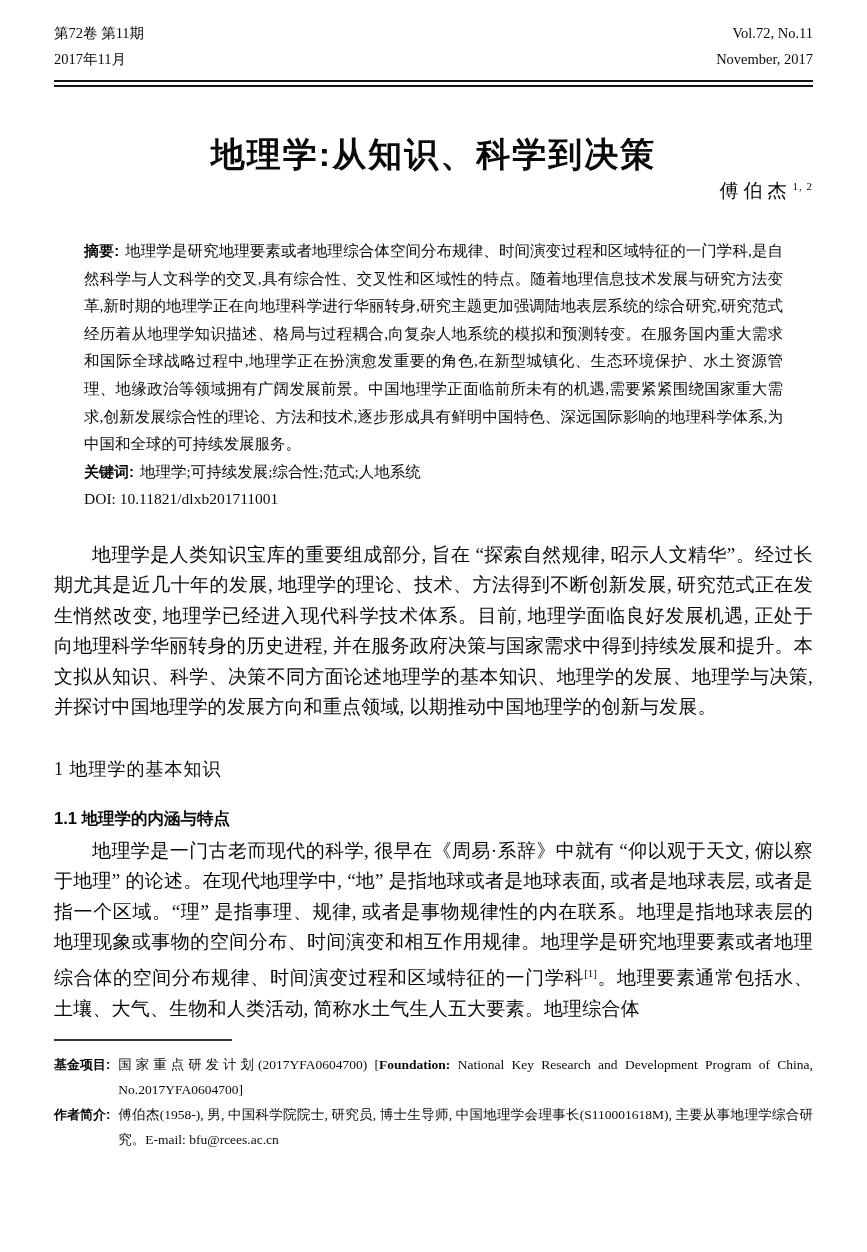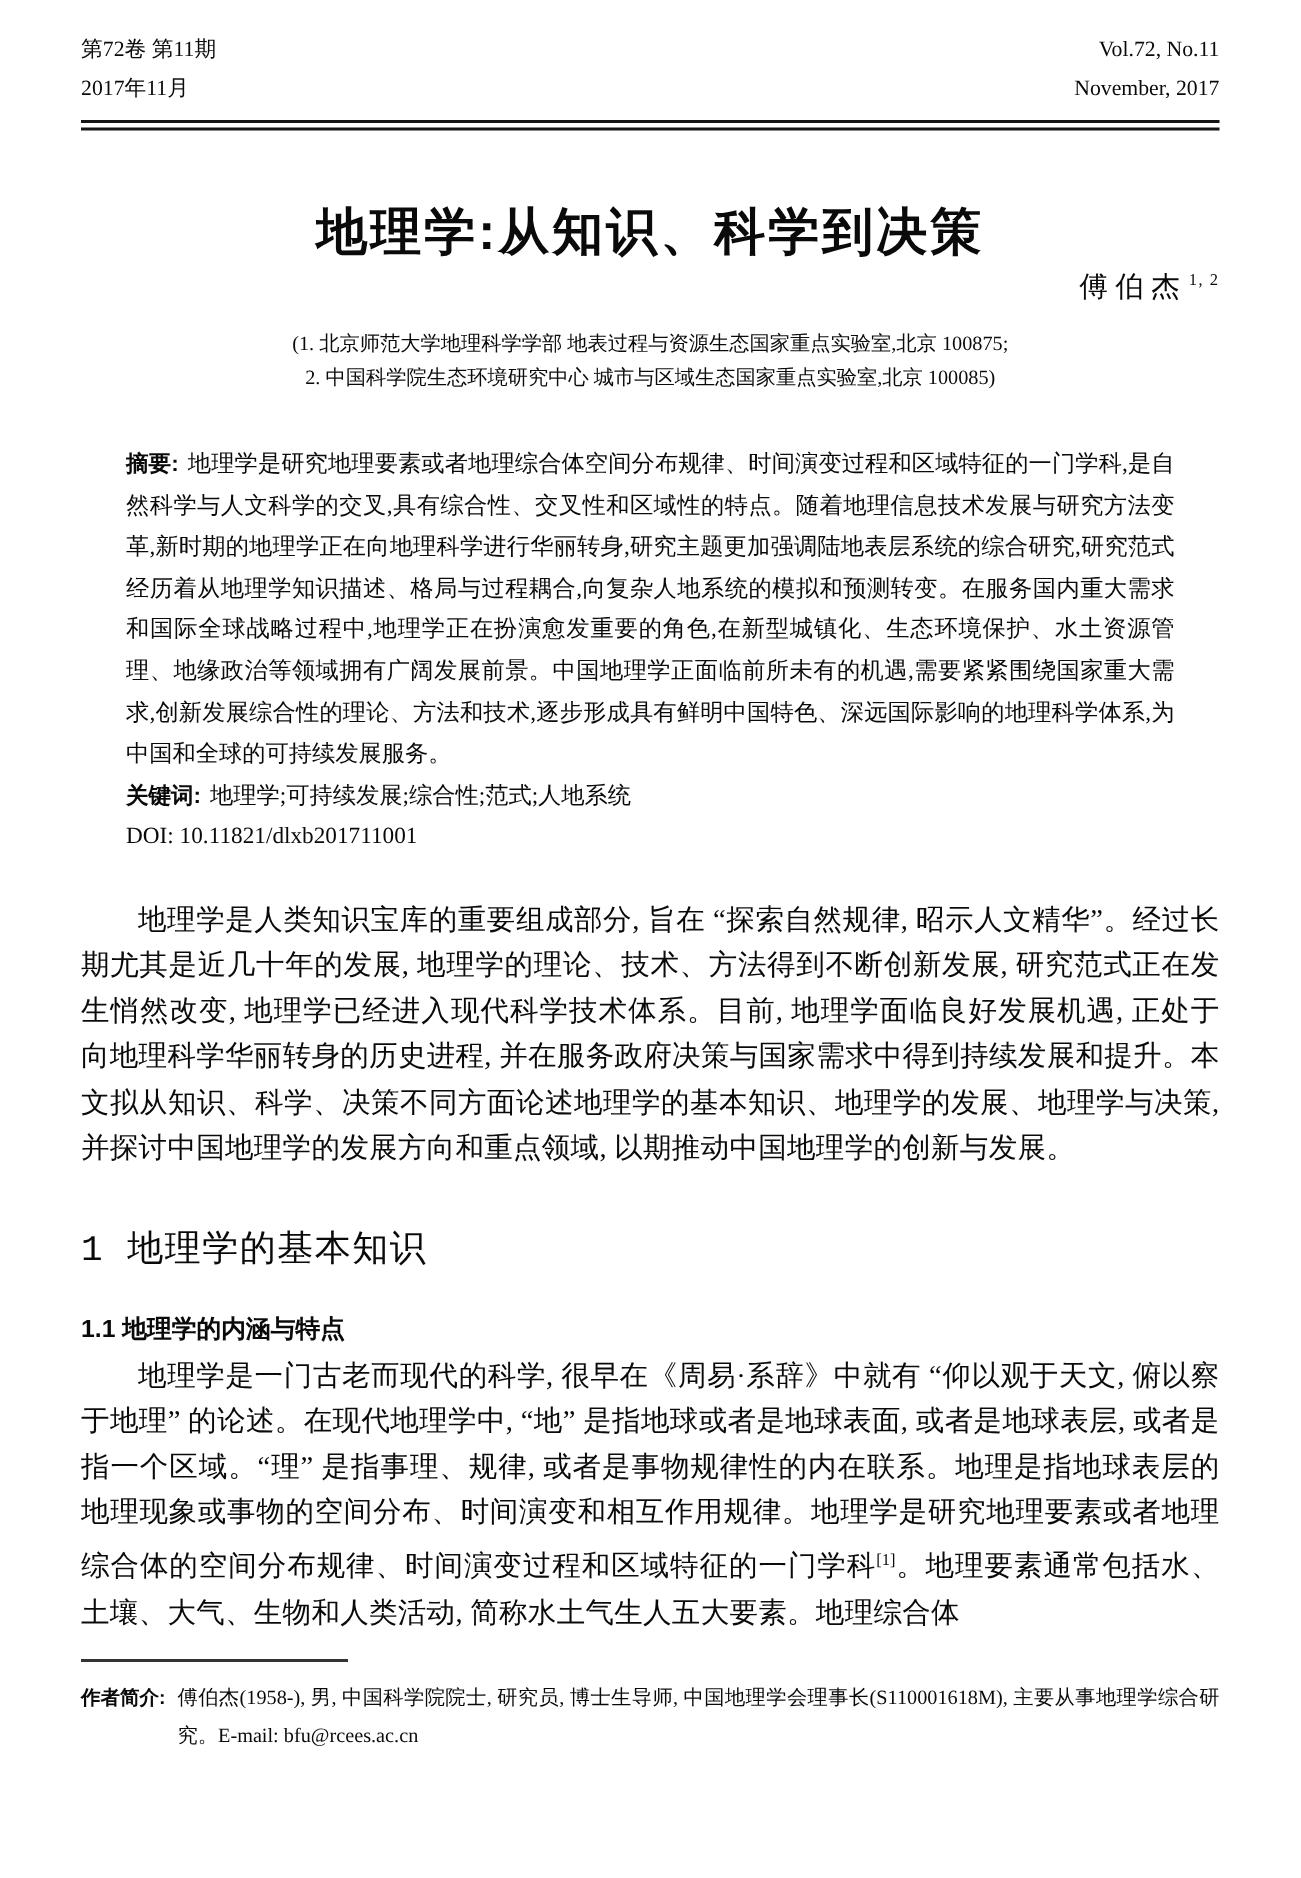--- a/index.html
+++ b/index.html
@@ -39,21 +39,21 @@
   .abstract { margin: 33px 30px 0 30px; font-size: 15.5px; line-height: 27.6px; text-align: justify; }
   .abstract p { margin: 0; }
   .abs-label { margin-right: 6px; font-size: 15px; }
   .abs-doi { text-align: left; }
 
   
   .body-para { font-size: 19px; line-height: 30.5px; text-align: justify; text-indent: 2em; letter-spacing: 0.2px; }
   .para-intro { margin: 27px 0 0 0; }
   .para-body { margin: 6px 0 0 0; }
   .body-para sup.ref { font-size: 11px; letter-spacing: 0; }
-  .section-title { font-size: 24px; font-weight: normal; margin: 34px 0 0 0; letter-spacing: 1px; font-family: Liberation Mono, monospace; }
+  .section-title { font-size: 18px; font-weight: normal; margin: 34px 0 0 0; letter-spacing: 1px; }
   .subsection-title { font-family: "Liberation Sans", "DejaVu Sans", sans-serif; font-weight: bold; font-size: 16.5px; margin: 27px 0 0 0; }
 
   
   .footnote-rule { margin-top: 15px; width: 178px; border-top: 2px solid #333; }
   .footnotes { margin-top: 11px; font-size: 13.5px; line-height: 25px; }
   .fn-row { display: flex; align-items: flex-start; }
   .fn-label { flex: 0 0 auto; margin-right: 8px; font-size: 13px; white-space: nowrap; }
   .fn-content { flex: 1; text-align: justify; }
 </style>
 </head>
@@ -70,38 +70,38 @@
       <div>Vol.72, No.11</div>
       <div>November, 2017</div>
     </div>
   </header>
   <div class="double-rule"></div>
 
   <h1 class="title">地理学:从知识、科学到决策</h1>
   <div class="author-line">
     <span>傅伯杰</span><sup>1, 2</sup>
   </div>
-  <div class="affiliations">
-    <div>(1. 北京师范大学地理科学学部 地表过程与资源生态国家重点实验室,北京 100875;</div>
-    <div>2. 中国科学院生态环境研究中心 城市与区域生态国家重点实验室,北京 100085)</div>
-  </div>
 
   <div class="abstract">
     <p><span class="hei abs-label">摘要:</span><span>地理学是研究地理要素或者地理综合体空间分布规律、时间演变过程和区域特征的一门学科,是自然科学与人文科学的交叉,具有综合性、交叉性和区域性的特点。随着地理信息技术发展与研究方法变革,新时期的地理学正在向地理科学进行华丽转身,研究主题更加强调陆地表层系统的综合研究,研究范式经历着从地理学知识描述、格局与过程耦合,向复杂人地系统的模拟和预测转变。在服务国内重大需求和国际全球战略过程中,地理学正在扮演愈发重要的角色,在新型城镇化、生态环境保护、水土资源管理、地缘政治等领域拥有广阔发展前景。中国地理学正面临前所未有的机遇,需要紧紧围绕国家重大需求,创新发展综合性的理论、方法和技术,逐步形成具有鲜明中国特色、深远国际影响的地理科学体系,为中国和全球的可持续发展服务。</span></p>
     <p><span class="hei abs-label">关键词:</span><span>地理学;可持续发展;综合性;范式;人地系统</span></p>
     <p class="abs-doi">DOI: 10.11821/dlxb201711001</p>
   </div>
 
   <p class="body-para para-intro">地理学是人类知识宝库的重要组成部分, 旨在 “探索自然规律, 昭示人文精华”。经过长期尤其是近几十年的发展, 地理学的理论、技术、方法得到不断创新发展, 研究范式正在发生悄然改变, 地理学已经进入现代科学技术体系。目前, 地理学面临良好发展机遇, 正处于向地理科学华丽转身的历史进程, 并在服务政府决策与国家需求中得到持续发展和提升。本文拟从知识、科学、决策不同方面论述地理学的基本知识、地理学的发展、地理学与决策, 并探讨中国地理学的发展方向和重点领域, 以期推动中国地理学的创新与发展。</p>
 
   <h2 class="section-title">1  地理学的基本知识</h2>
   <h3 class="subsection-title">1.1  地理学的内涵与特点</h3>
   <p class="body-para para-body"><span>地理学是一门古老而现代的科学, 很早在《周易·系辞》中就有 “仰以观于天文, 俯以察于地理” 的论述。在现代地理学中, “地” 是指地球或者是地球表面, 或者是地球表层, 或者是指一个区域。“理” 是指事理、规律, 或者是事物规律性的内在联系。地理是指地球表层的地理现象或事物的空间分布、时间演变和相互作用规律。地理学是研究地理要素或者地理综合体的空间分布规律、时间演变过程和区域特征的一门学科</span><sup class="ref">[1]</sup><span>。地理要素通常包括水、土壤、大气、生物和人类活动, 简称水土气生人五大要素。地理综合体</span></p>
 
   <div class="footnote-rule"></div>
   <div class="footnotes">
     <div class="fn-row">
+      <span class="hei fn-label">基金项目:</span>
+      <span class="fn-content"><span>国家重点研发计划(2017YFA0604700) [</span><b>Foundation:</b><span> National Key Research and Development Program of China, No.2017YFA0604700]</span></span>
+    </div>
+    <div class="fn-row">
       <span class="hei fn-label">作者简介:</span>
       <span class="fn-content">傅伯杰(1958-), 男, 中国科学院院士, 研究员, 博士生导师, 中国地理学会理事长(S110001618M), 主要从事地理学综合研究。E-mail: bfu@rcees.ac.cn</span>
     </div>
   </div>
 
 </div>
 
 </body></html>

